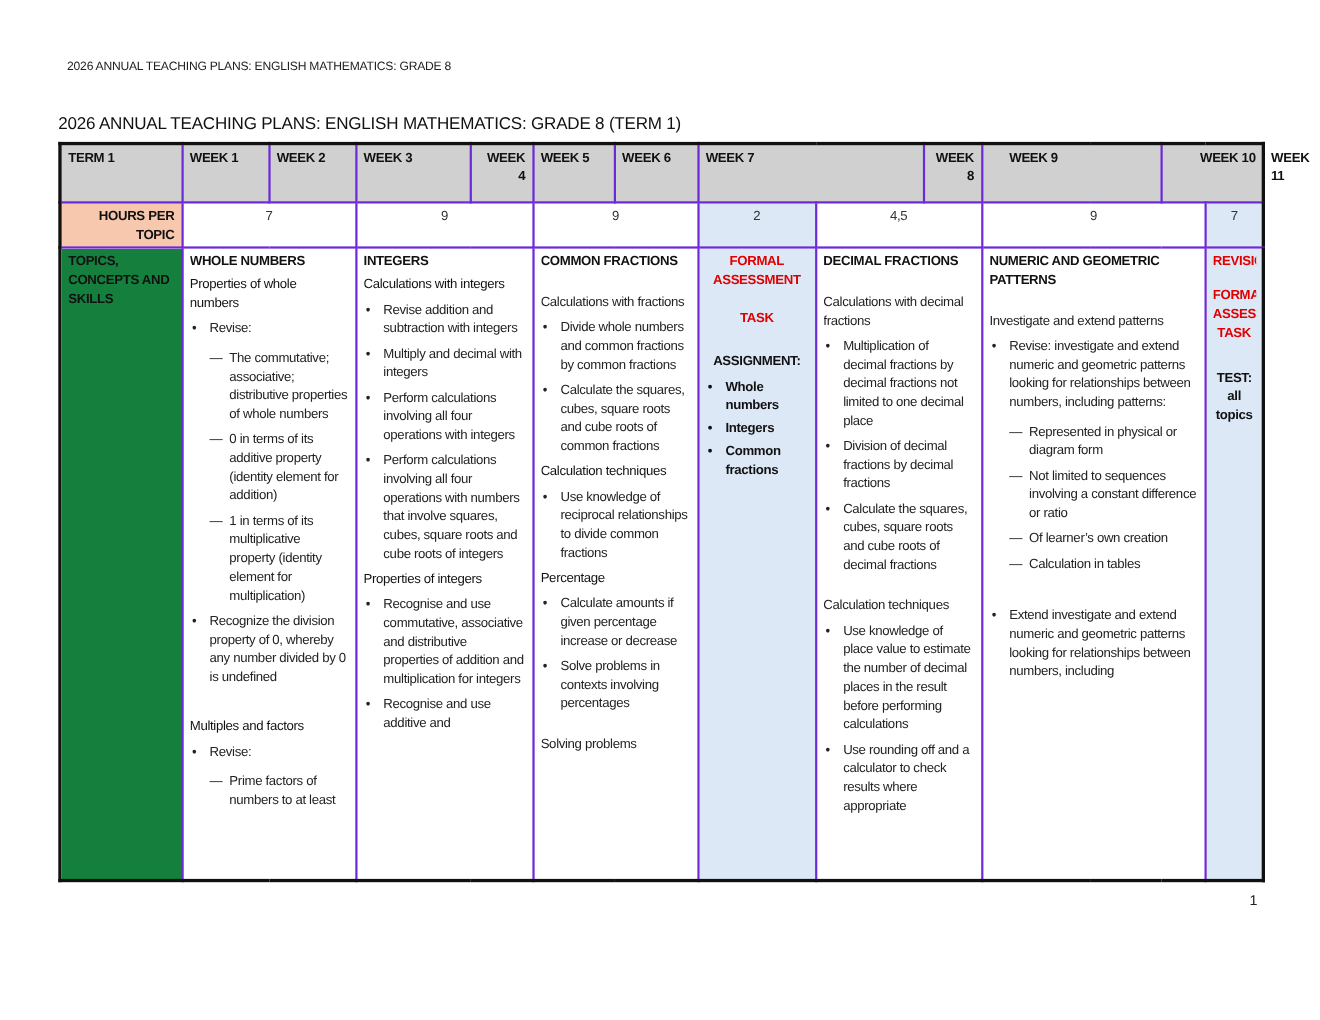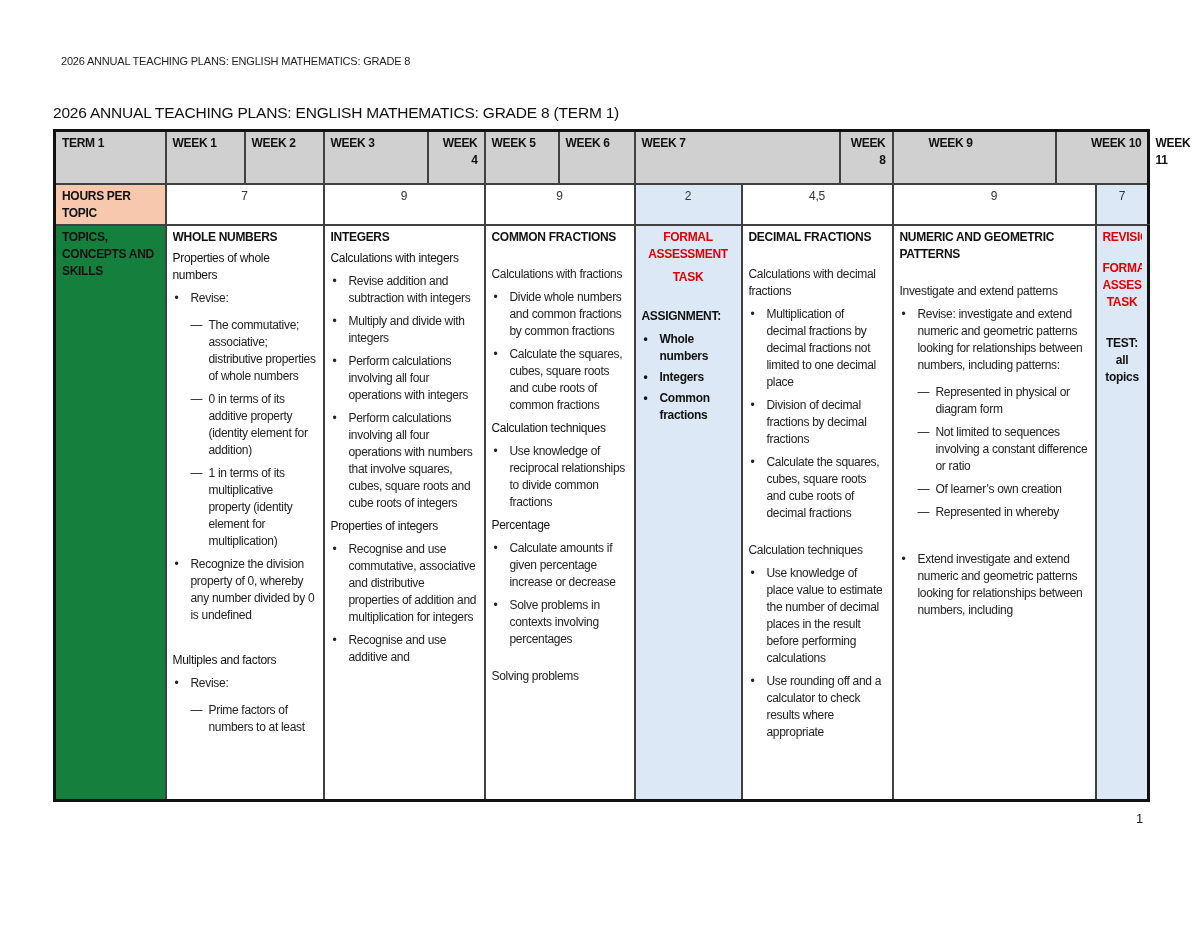--- a/index.html
+++ b/index.html
@@ -9,33 +9,33 @@
   .running-header { position: absolute; left: 61px; top: 55px; font-size: 11px; color: #222; letter-spacing: -0.2px; text-align: right; }
   .doc-title { position: absolute; left: 53px; top: 104px; font-size: 15.5px; font-weight: normal; color: #111; letter-spacing: -0.2px; }
   .page-number { position: absolute; left: 1136px; top: 811px; font-size: 13px; color: #222; }
 
   table.plan {
     position: absolute; left: 53px; top: 129px; width: 1094px;
     border-collapse: collapse; table-layout: fixed;
     border: 3px solid #111;
     font-size: 12px; letter-spacing: -0.3px;
   }
-  table.plan td { border: 2px solid #404040; vertical-align: top; padding: 3px 6px 2px 6px; line-height: 17px; }
+  table.plan td { border: 2px solid #6d28d9; vertical-align: top; padding: 3px 6px 2px 6px; line-height: 17px; }
   .hdr td { background: #d0d0d0; height: 53px; font-weight: bold; color: #111; }
   .hdr td.center { text-align: right; }
   .hdr td.right { text-align: right; }
   .hours td { height: 40px; text-align: center; color: #333; }
-  .hours td.rowlabel { background: #f7c7ae; text-align: left; font-weight: bold; color: #111; }
+  .hours td.rowlabel { background: #f7c7ae; text-align: right; font-weight: bold; color: #111; }
   .blue { background: #dce8f6; }
   .green { background: #15803d; }
   .topics td { height: 571px; padding-top: 2px; overflow: hidden; }
   .topics td.rowlabel { font-weight: bold; }
   .cell-inner { height: 568px; overflow: hidden; }
 
-  .b { font-weight: bold; color: #111; }
+  .b { font-weight: bold; color: #111; text-align: center; }
   .title { font-weight: bold; margin-bottom: 3px; }
   .sub { font-weight: normal; margin: 4px 0 6px 0; }
   .plain { color: #222; margin-bottom: 6px; margin-top: 20px; }
   ul.bul { list-style: none; margin: 0 0 6px 0; }
   ul.bul > li { position: relative; padding-left: 18px; margin-bottom: 6px; color: #222; }
   ul.bul > li::before { content: "\2022"; position: absolute; left: 2px; top: 0; font-size: 12px; }
   ul.dash { list-style: none; margin: 10px 0 0 0; }
   ul.dash > li { position: relative; padding-left: 18px; margin-bottom: 6px; color: #222; }
   ul.dash > li::before { content: "\2014"; position: absolute; left: 0; top: 0; }
   .red { color: #e00000; font-weight: bold; text-align: center; }
@@ -71,21 +71,21 @@
       <tr class="hdr">
     <td>TERM 1</td>
     <td>WEEK 1</td>
     <td>WEEK 2</td>
     <td>WEEK 3</td>
     <td class="center">WEEK 4</td>
     <td>WEEK 5</td>
     <td>WEEK 6</td>
     <td colspan="2">WEEK 7</td>
     <td class="right">WEEK 8</td>
-    <td colspan="2" style="padding-left:35px">WEEK 9</td>
+    <td colspan="2" style="padding-left:24px">WEEK 9</td>
     <td colspan="2" class="center">WEEK 10</td>
     <td class="center">WEEK 11</td>
   </tr>
 
   <tr class="hours">
     <td class="rowlabel">HOURS PER TOPIC</td>
     <td colspan="2">7</td>
     <td colspan="2">9</td>
     <td colspan="2">9</td>
     <td class="blue">2</td>
@@ -122,21 +122,21 @@
       </ul>
     </div>
         </td>
 
     <td colspan="2">
           <div class="cell-inner">
       <div class="title">INTEGERS</div>
       <div class="sub">Calculations with integers</div>
       <ul class="bul">
         <li>Revise addition and subtraction with integers</li>
-        <li>Multiply and divide with integers</li>
+        <li>Multiply and decimal with integers</li>
         <li>Perform calculations involving all four operations with integers</li>
         <li>Perform calculations involving all four operations with numbers that involve squares, cubes, square roots and cube roots of integers</li>
       </ul>
       <div class="sub">Properties of integers</div>
       <ul class="bul">
         <li>Recognise and use commutative, associative and distributive properties of addition and multiplication for integers</li>
         <li>Recognise and use additive and</li>
       </ul>
     </div>
         </td>
@@ -158,21 +158,21 @@
         <li>Calculate amounts if given percentage increase or decrease</li>
         <li>Solve problems in contexts involving percentages</li>
       </ul>
       <div class="plain">Solving problems</div>
     </div>
         </td>
 
     <td class="blue">
           <div class="cell-inner">
       <div class="red">FORMAL ASSESSMENT</div>
-      <div class="red" style="margin-top:6px">TASK</div>
+      <div class="red" style="margin-top:18px">TASK</div>
       <div class="b" style="margin-top:22px; margin-bottom:6px">ASSIGNMENT:</div>
       <ul class="bul boldlist">
         <li>Whole numbers</li>
         <li>Integers</li>
         <li>Common fractions</li>
       </ul>
     </div>
         </td>
 
     <td colspan="2">
@@ -195,21 +195,21 @@
     <td colspan="3">
           <div class="cell-inner">
       <div class="title" style="margin-bottom:0">NUMERIC AND GEOMETRIC PATTERNS</div>
       <div class="plain">Investigate and extend patterns</div>
       <ul class="bul">
         <li><span>Revise: investigate and extend numeric and geometric patterns looking for relationships between numbers, including patterns:</span>
           <ul class="dash">
             <li>Represented in physical or diagram form</li>
             <li>Not limited to sequences involving a constant difference or ratio</li>
             <li>Of learner’s own creation</li>
-            <li>Represented in whereby</li>
+            <li>Calculation in tables</li>
           </ul>
         </li>
       </ul>
       <div class="spacer" style="height:24px"></div>
       <ul class="bul">
         <li>Extend investigate and extend numeric and geometric patterns looking for relationships between numbers, including</li>
       </ul>
     </div>
         </td>
 

